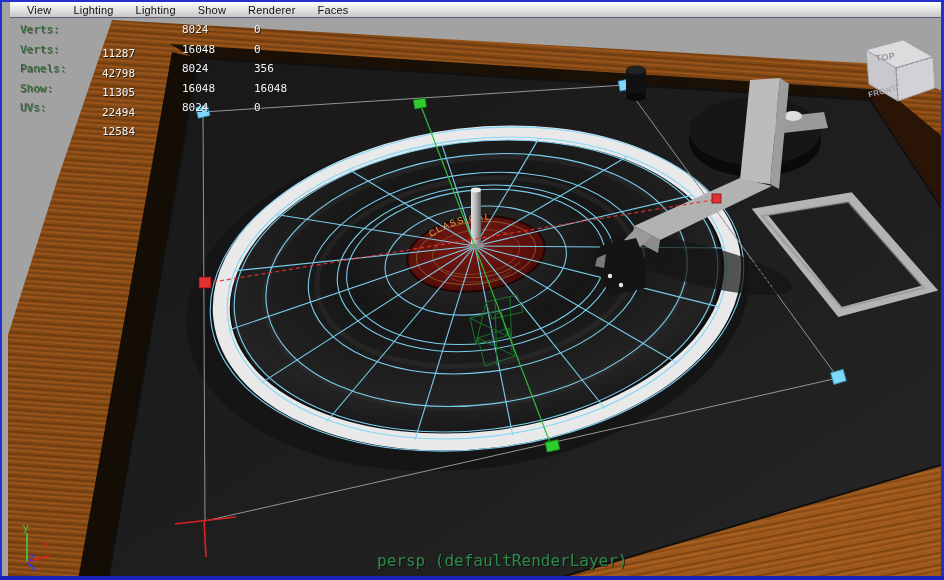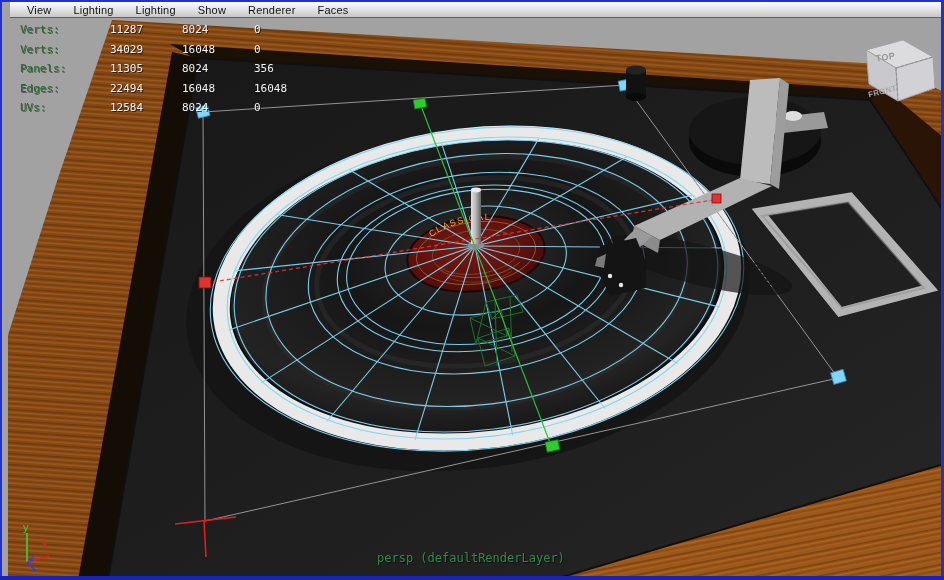--- a/index.html
+++ b/index.html
@@ -25,28 +25,28 @@
     font-size:11px;color:#101010;padding:0 11px;cursor:default;
     letter-spacing:.2px;
   }
   .menu-item:first-child{padding-left:17px;}
   
   .hud{position:absolute;left:0;top:22px;z-index:30;
        font-family:"DejaVu Sans Mono",monospace;font-size:11px;line-height:12px;}
   .hud-row{position:absolute;white-space:nowrap;}
   .hud-label{position:absolute;left:20px;color:var(--hud-green,#256b2a);
              text-shadow:1px 1px 0 rgba(0,0,0,.45);}
-  .hud-v0{position:absolute;left:110px;}
+  .hud-v0{position:absolute;left:102px;margin-top:24px;}
   .hud-v1{position:absolute;left:182px;}
   .hud-v2{position:absolute;left:254px;}
   .hud-val{color:#f4f4f4;text-shadow:1px 1px 0 rgba(20,20,20,.8);}
   
   .camera-label{
     position:absolute;left:377px;top:551px;z-index:30;
-    font-family:"DejaVu Sans Mono",monospace;font-size:12px;
+    font-family:"DejaVu Sans Mono",monospace;font-size:16px;
     color:var(--persp-green,#2e8b4a);text-shadow:1px 1px 0 rgba(0,0,0,.6);
     white-space:nowrap;
   }
   svg{position:absolute;left:0;top:0;}
   text{font-family:"Liberation Sans",sans-serif;}
 </style>
 </head>
 <body>
 
 <div class="stage" style="--viewport-gray: #a2a2a2; --window-border-blue: #2231cc; --hud-green: #256b2a; --persp-green: #2e8b4a; --wireframe-cyan: #7fd6f7; --handle-green: #2ecb2e; --handle-red: #e23131; --wood-brown: #8a4a16; --deck-black: #1e1e1e; --record-label-red: #5c100c; --axis-x-red: #e02020; --axis-y-green: #3fd03f; --axis-z-blue: #2040ff;">
@@ -255,32 +255,32 @@
 
   <div class="hud">
     <div class="hud-row" style="top:2px">
       <span class="hud-label">Verts:</span>
       <span class="hud-v0 hud-val">11287</span>
       <span class="hud-v1 hud-val">8024</span>
       <span class="hud-v2 hud-val">0</span>
     </div>
     <div class="hud-row" style="top:22px">
       <span class="hud-label">Verts:</span>
-      <span class="hud-v0 hud-val">34029</span>
+      <span class="hud-v0 hud-val">42798</span>
       <span class="hud-v1 hud-val">16048</span>
       <span class="hud-v2 hud-val">0</span>
     </div>
     <div class="hud-row" style="top:41px">
       <span class="hud-label">Panels:</span>
       <span class="hud-v0 hud-val">11305</span>
       <span class="hud-v1 hud-val">8024</span>
       <span class="hud-v2 hud-val">356</span>
     </div>
     <div class="hud-row" style="top:61px">
-      <span class="hud-label">Edges:</span>
+      <span class="hud-label">Show:</span>
       <span class="hud-v0 hud-val">22494</span>
       <span class="hud-v1 hud-val">16048</span>
       <span class="hud-v2 hud-val">16048</span>
     </div>
     <div class="hud-row" style="top:80px">
       <span class="hud-label">UVs:</span>
       <span class="hud-v0 hud-val">12584</span>
       <span class="hud-v1 hud-val">8024</span>
       <span class="hud-v2 hud-val">0</span>
     </div>

